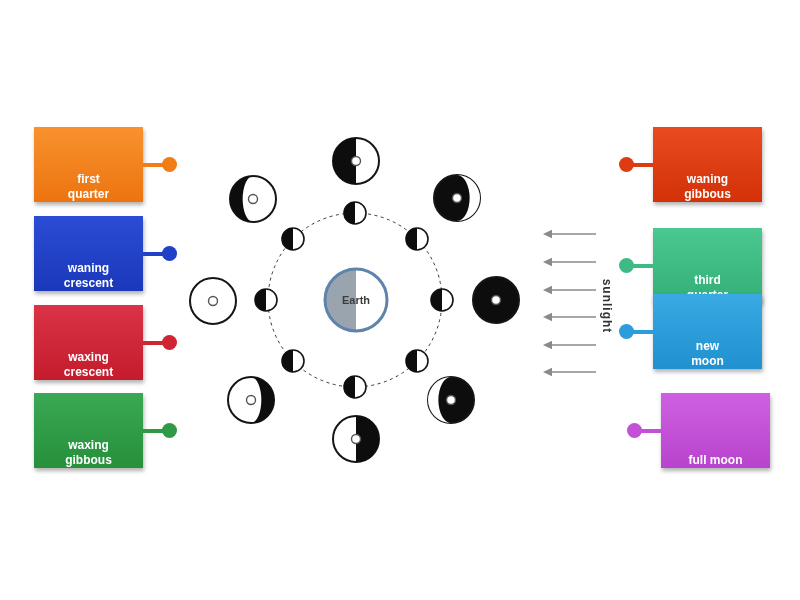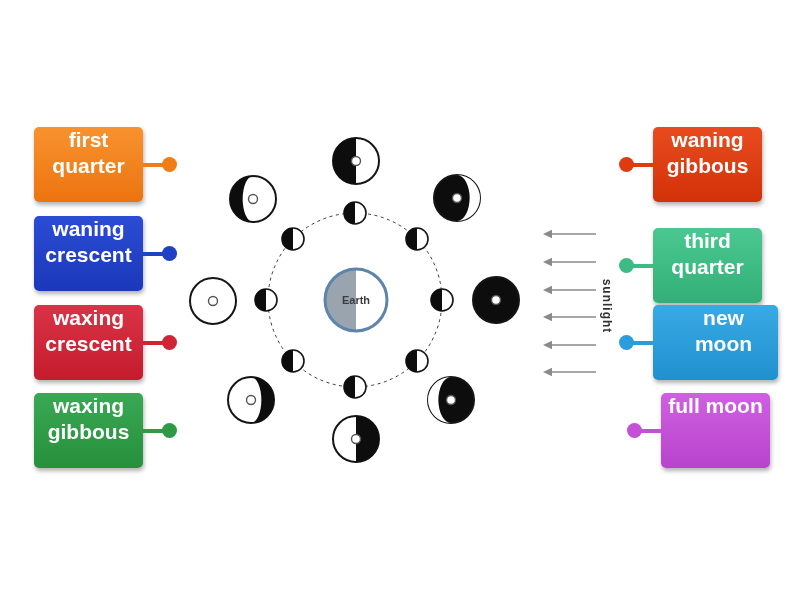--- a/index.html
+++ b/index.html
@@ -1,21 +1,21 @@
 <!DOCTYPE html>
 <html><head>
 <meta charset="utf-8">
 <style>
   html,body{margin:0;padding:0;background:#fff;}
   .stage{position:relative;width:800px;height:600px;background:#fff;overflow:hidden;
          font-family:"Liberation Sans",sans-serif;}
   #moon-svg{position:absolute;left:0;top:0;width:800px;height:600px;}
-  .card{position:absolute;width:109px;height:75px;border-radius:5px;
-        display:flex;align-items:flex-start;justify-content:center;
-        color:#fff;font-weight:700;font-size:21px;line-height:1.26;text-align:center;
+  .card{position:absolute;width:109px;height:75px;border-radius:0;
+        display:flex;align-items:flex-end;justify-content:center;
+        color:#fff;font-weight:700;font-size:12px;line-height:1.26;text-align:center;
         white-space:pre-line;box-shadow:1px 3px 4px rgba(0,0,0,.3);
         background:linear-gradient(180deg,var(--gt),var(--gb));cursor:grab;}
   .side-left{left:34px;}
   .side-right{left:653px;}
   .stem{position:absolute;top:50%;width:21px;height:4px;margin-top:-2px;background:var(--c);}
   .side-left  .stem{right:-21px;}
   .side-right .stem{left:-21px;}
   .dot{position:absolute;top:50%;width:15px;height:15px;margin-top:-7.5px;border-radius:50%;background:var(--c);}
   .side-left  .dot{right:-34px;}
   .side-right .dot{left:-34px;}
@@ -148,21 +148,21 @@
 gibbous</span>
     <span class="stem"></span>
     <span class="dot"></span>
   </div>
   <div class="card side-right" style="top: 228px; --c: #3EBB84; --gt: #4BC891; --gb: #33AE77;">
     <span class="txt">third
 quarter</span>
     <span class="stem"></span>
     <span class="dot"></span>
   </div>
-  <div class="card side-right" style="top: 305px; padding-left: 16px; --c: #2B9DDB; --gt: #3AAAE5; --gb: #2090CF;">
+  <div class="card side-right" style="top: 294px; --c: #2B9DDB; --gt: #3AAAE5; --gb: #2090CF;">
     <span class="txt">new
 moon</span>
     <span class="stem"></span>
     <span class="dot"></span>
   </div>
   <div class="card side-right" style="top: 393px; margin-left: 8px; --c: #C450D8; --gt: #CF60E2; --gb: #B843CD;">
     <span class="txt">full moon</span>
     <span class="stem"></span>
     <span class="dot"></span>
   </div>

